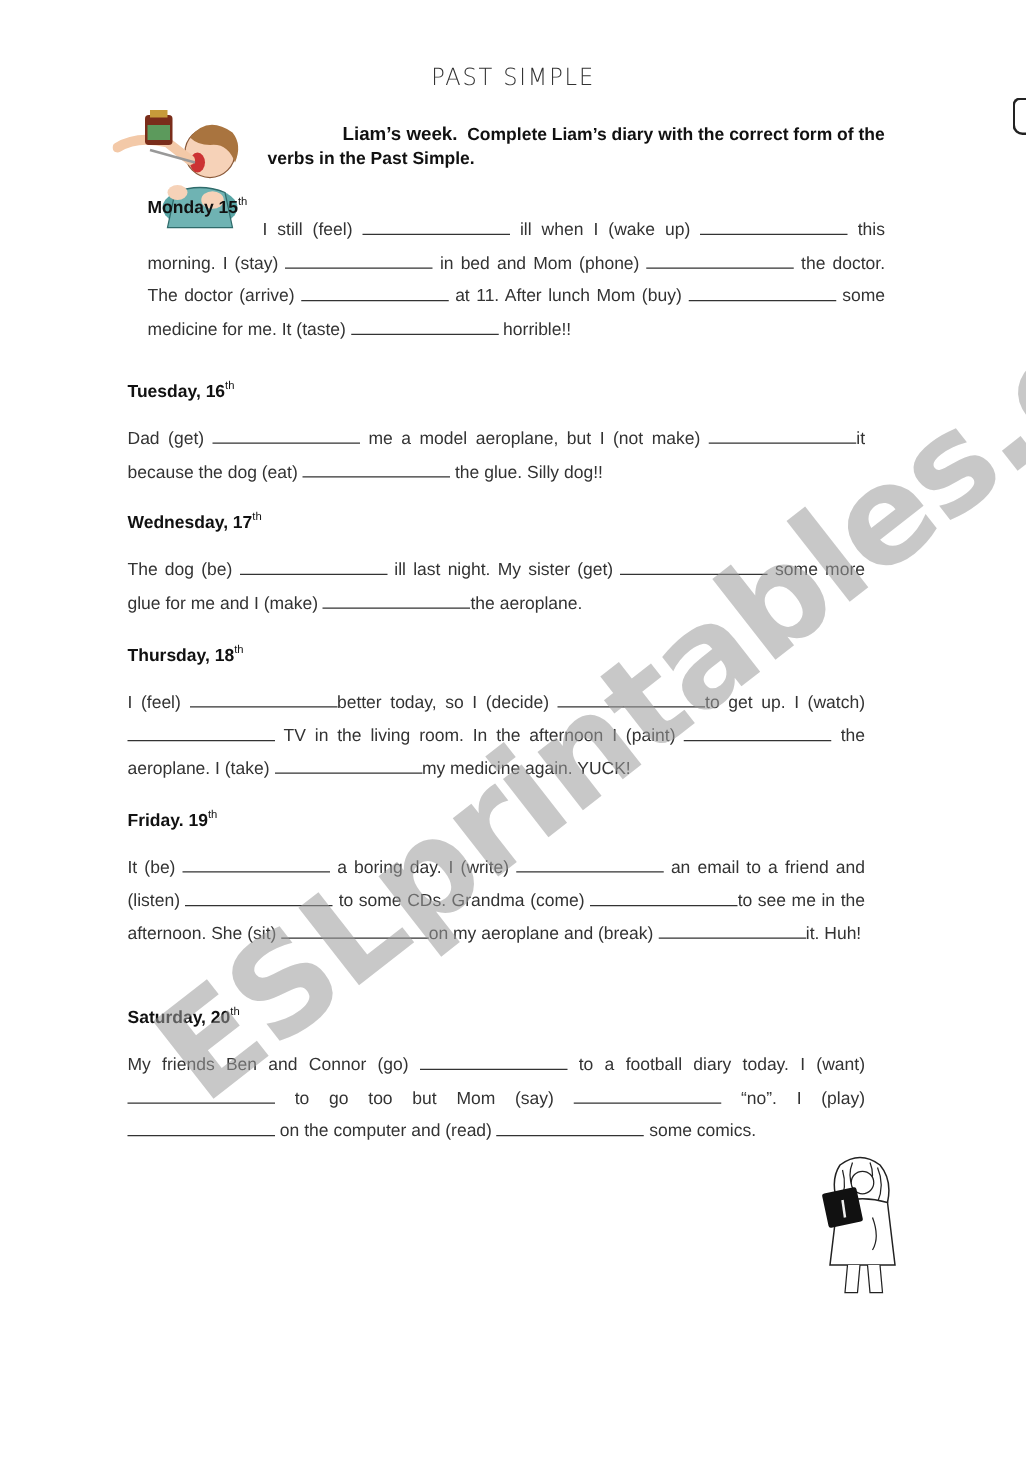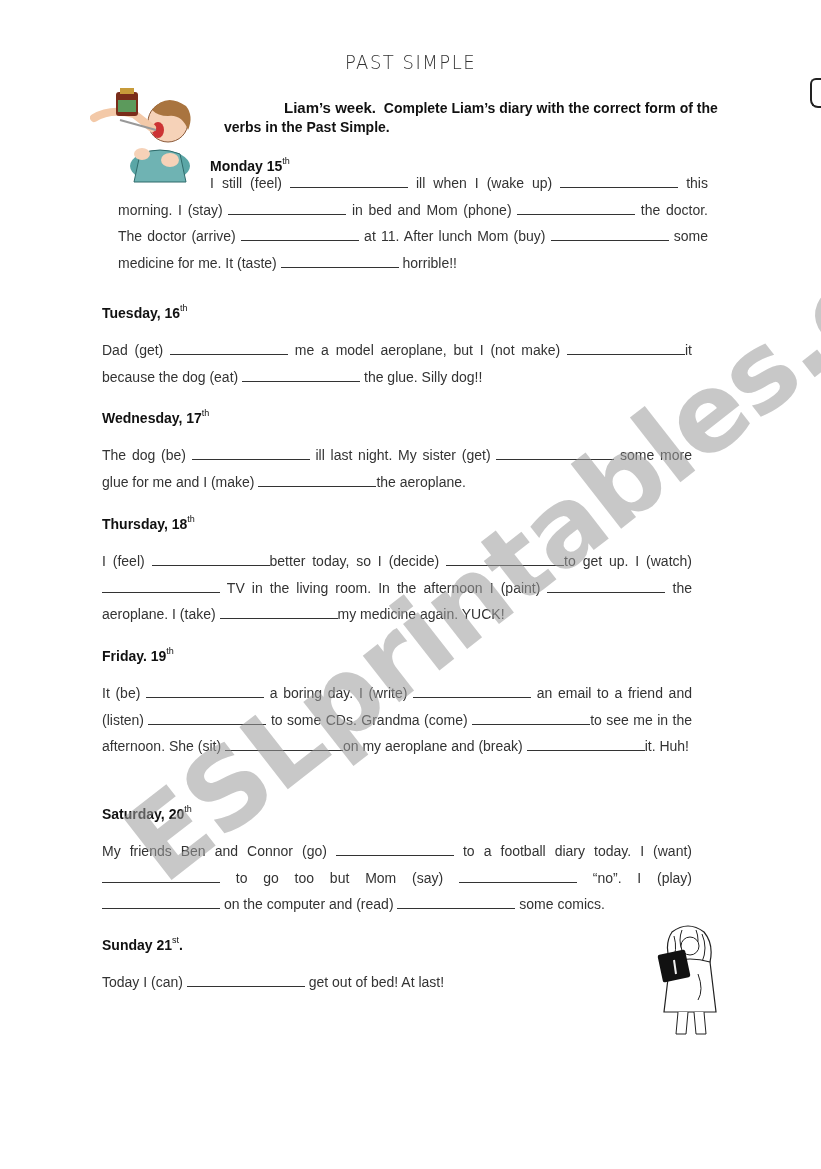--- a/index.html
+++ b/index.html
@@ -5,21 +5,21 @@
   html, body { margin:0; padding:0; background:#ffffff; }
   body { width:821px; height:1169px; position:relative; overflow:hidden;
          font-family:"Liberation Sans", sans-serif; color:#222; }
   .title { position:absolute; left:0; width:821px; top:52px; text-align:center;
            font-family:"DejaVu Sans", sans-serif; font-weight:200; font-size:18px;
            letter-spacing:1.5px; color:#333; transform:scaleY(1.05); }
   .illus-boy { position:absolute; left:90px; top:84px; width:112px; height:100px; }
   .illus-girl { position:absolute; left:652px; top:922px; width:74px; height:118px; }
   .corner-mark { position:absolute; left:810px; top:78px; width:14px; height:26px;
                  border:2px solid #222; border-right:none; border-radius:6px 0 0 8px; }
-  .intro { position:absolute; left:224px; top:98px; width:498px; font-weight:bold;
+  .intro { position:absolute; left:214px; top:98px; width:498px; font-weight:bold;
            font-size:14px; line-height:19px; color:#111; }
   .intro .lead { display:inline-block; width:60px; }
   .intro .wk { font-size:15px; }
   .section { position:absolute; left:102px; width:590px; font-size:14px; color:#333; }
   .day { font-weight:bold; font-size:14px; color:#111; height:20px; line-height:20px; }
   .day sup { font-size:9px; font-weight:normal; position:relative; top:-1px; }
   .para { text-align:justify; line-height:26.5px; margin-top:18px; }
   .blank { display:inline-block; width:118px; border-bottom:1px solid #333; height:12px;
            vertical-align:baseline; }
   .watermark { position:absolute; left:60px; top:560px; transform:rotate(-38deg);
@@ -48,21 +48,21 @@
   <ellipse cx="52" cy="70" rx="8" ry="6" fill="#f6d2b8"></ellipse>
   <ellipse cx="80" cy="76" rx="9" ry="7" fill="#f6d2b8"></ellipse>
 </svg>
 
 <div class="intro">
   <span class="lead"></span><span class="wk">Liam’s week.</span>&nbsp;&nbsp;<span>Complete Liam’s diary with the correct form of the verbs in the Past Simple.</span>
 </div>
 
 <div id="sections">
     <div class="section" style="top: 152px; left: 118px;">
-      <div class="day" style="margin-left: 92px;"><span>Monday 15</span><sup>th</sup></div>
+      <div class="day" style=""><span>Monday 15</span><sup>th</sup></div>
       <div class="para" style="text-indent: 92px; margin-top: -2px;"><span>I still (feel) </span><span class="blank"></span><span> ill when I (wake up) </span><span class="blank"></span><span> this morning. I (stay) </span><span class="blank"></span><span> in bed and Mom (phone) </span><span class="blank"></span><span> the doctor. The doctor (arrive) </span><span class="blank"></span><span> at 11. After lunch Mom (buy) </span><span class="blank"></span><span> some medicine for me. It (taste) </span><span class="blank"></span><span> horrible!!</span></div>
     </div>
     <div class="section" style="top: 299px;">
       <div class="day"><span>Tuesday, 16</span><sup>th</sup></div>
       <div class="para"><span>Dad (get) </span><span class="blank"></span><span> me a model aeroplane, but I (not make) </span><span class="blank"></span><span>it because the dog (eat) </span><span class="blank"></span><span> the glue. Silly dog!!</span></div>
     </div>
     <div class="section" style="top: 404px;">
       <div class="day"><span>Wednesday, 17</span><sup>th</sup></div>
       <div class="para"><span>The dog (be) </span><span class="blank"></span><span> ill last night. My sister (get) </span><span class="blank"></span><span> some more glue for me and I (make) </span><span class="blank"></span><span>the aeroplane.</span></div>
     </div>
@@ -72,22 +72,20 @@
     </div>
     <div class="section" style="top: 642px;">
       <div class="day"><span>Friday. 19</span><sup>th</sup></div>
       <div class="para"><span>It (be) </span><span class="blank"></span><span> a boring day. I (write) </span><span class="blank"></span><span> an email to a friend and (listen) </span><span class="blank"></span><span> to some CDs. Grandma (come) </span><span class="blank"></span><span>to see me in the afternoon. She (sit) </span><span class="blank"></span><span>on my aeroplane and (break) </span><span class="blank"></span><span>it. Huh!</span></div>
     </div>
     <div class="section" style="top: 800px;">
       <div class="day"><span>Saturday, 20</span><sup>th</sup></div>
       <div class="para"><span>My friends Ben and Connor (go) </span><span class="blank"></span><span> to a football diary today. I (want) </span><span class="blank"></span><span> to go too but Mom (say) </span><span class="blank"></span><span> “no”. I (play) </span><span class="blank"></span><span> on the computer and (read) </span><span class="blank"></span><span> some comics.</span></div>
     </div>
     <div class="section" style="top: 931px;">
-      <div class="day"><span>Sunday 21</span><sup>st</sup><span>.</span></div>
-      <div class="para"><span>Today I (can) </span><span class="blank"></span><span> get out of bed! At last!</span></div>
     </div>
   </div>
 
 <svg class="illus-girl" viewBox="0 0 74 118">
   <path d="M20 10 q16 -12 32 0 q10 12 6 30 q-20 6 -40 0 q-6 -18 2 -30z" fill="#fff" stroke="#222" stroke-width="1.2"></path>
   <path d="M22 14 q4 14 -2 26 M50 12 q6 14 0 28 M30 8 q-4 10 0 20 M44 8 q4 10 0 20" stroke="#222" fill="none"></path>
   <circle cx="38" cy="24" r="9" fill="#fff" stroke="#222"></circle>
   <path d="M18 40 q20 -6 40 0 l6 50 h-52z" fill="#fff" stroke="#222" stroke-width="1.2"></path>
   <rect x="8" y="30" width="28" height="28" rx="2" fill="#111" transform="rotate(-12 22 44)"></rect>
   <path d="M22 38 l2 14" stroke="#eee" stroke-width="2"></path>

